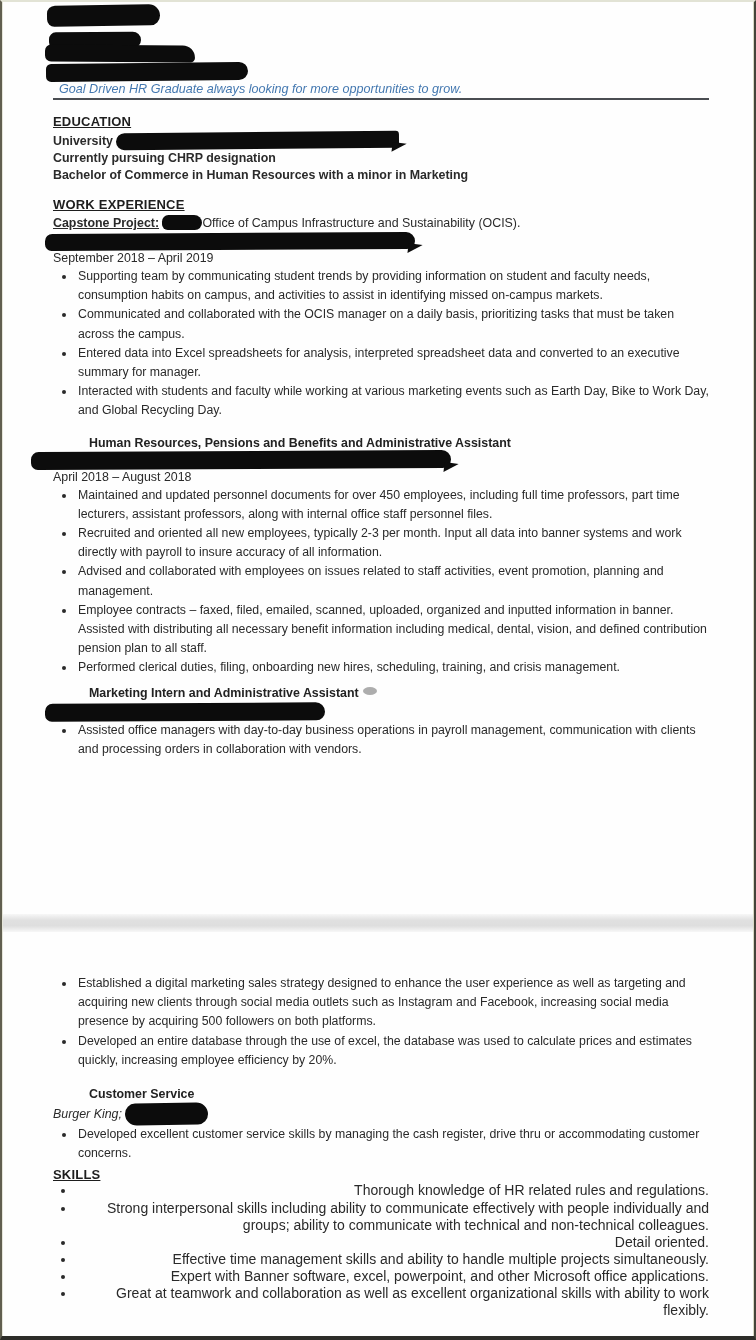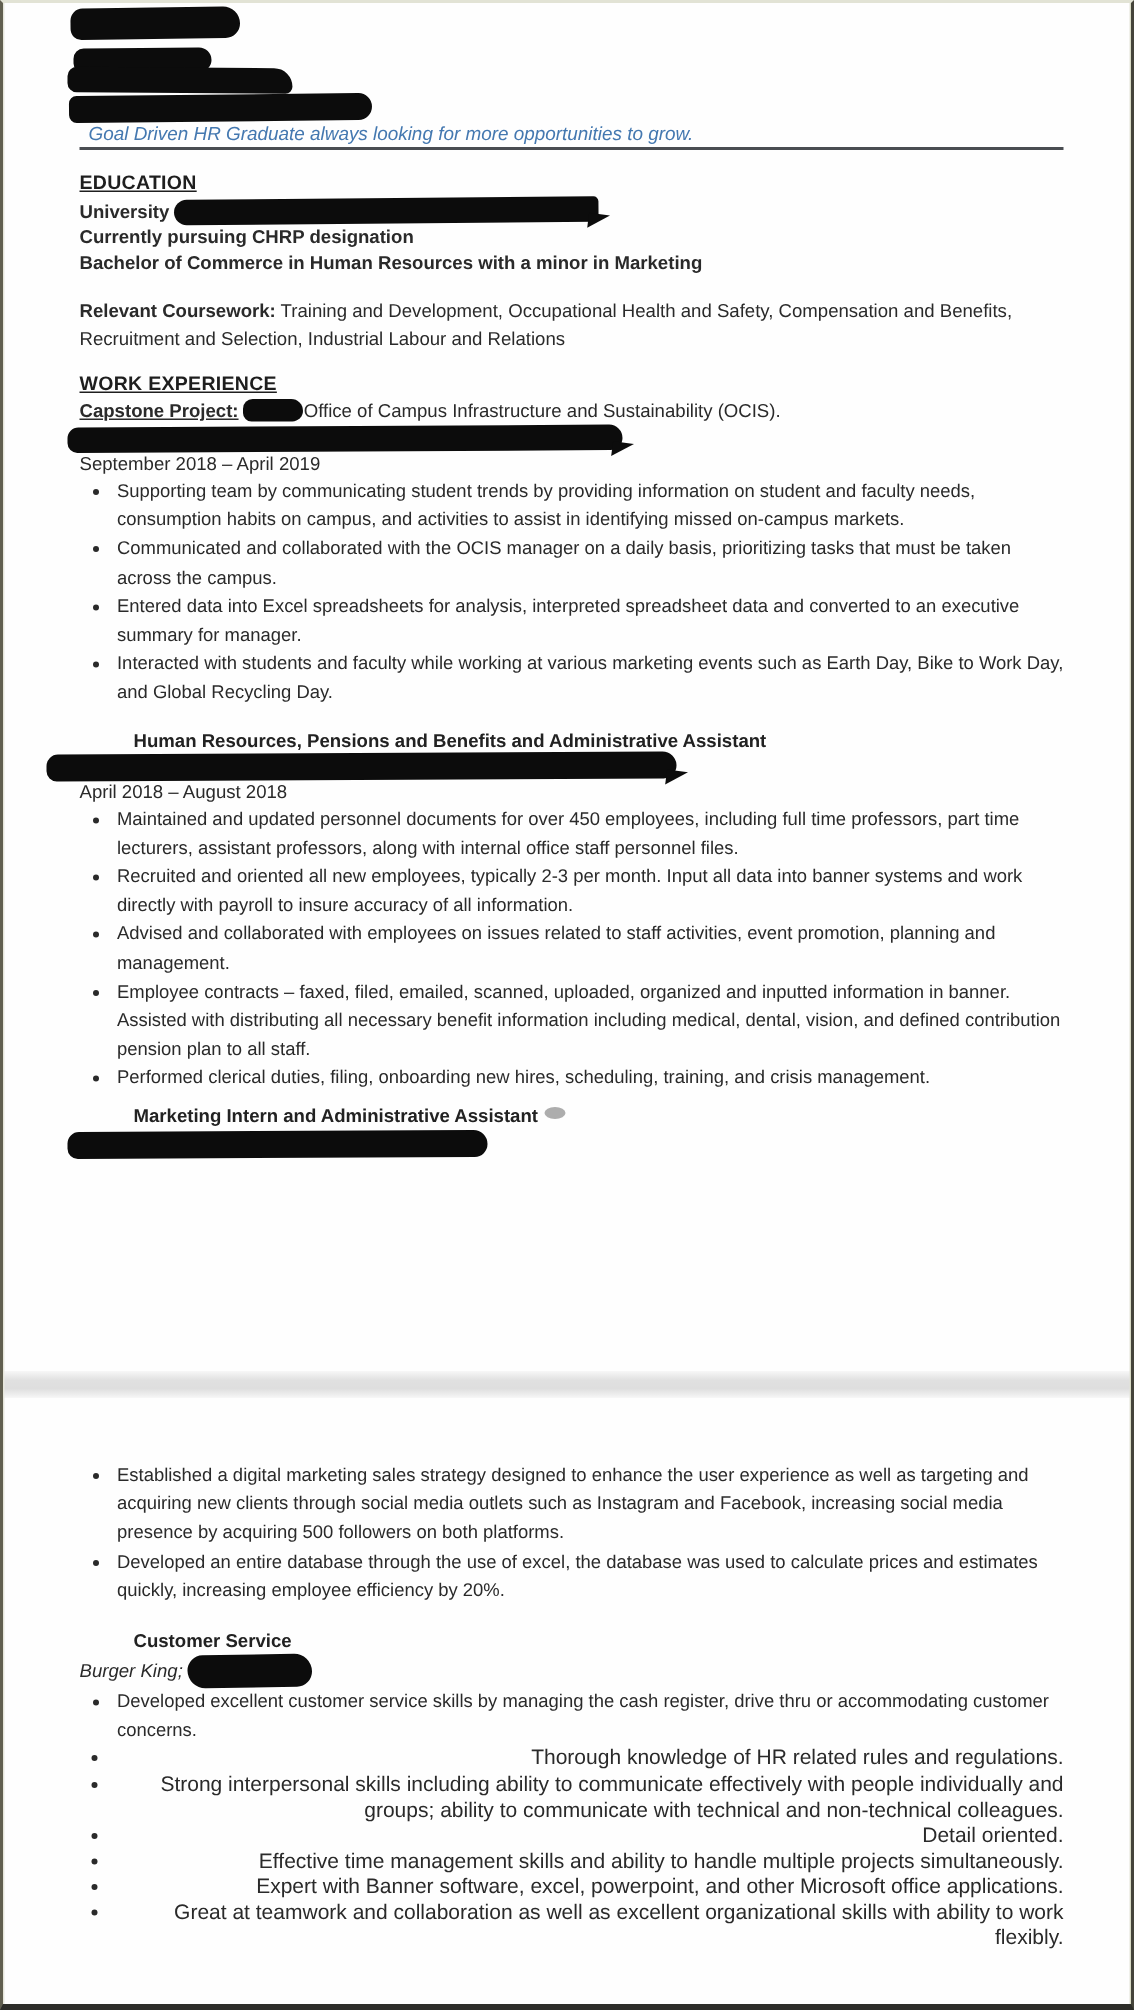--- a/index.html
+++ b/index.html
@@ -122,21 +122,20 @@
       <div class="content">
         <p class="tagline" style="color:#4478b0;">Goal Driven HR Graduate always looking for more opportunities to grow.</p>
         <div class="rule"></div>
 
         <p class="h2 mt-edu">EDUCATION</p>
 
         <p class="line17 mt-uni"><span class="b">University</span> <span class="redact redact-inline redact-university tail"></span></p>
         <p class="line17 b">Currently pursuing CHRP designation</p>
         <p class="line17 b">Bachelor of Commerce in Human Resources with a minor in Marketing</p>
 
-        <p class="line18 mt-course"><span class="b">Relevant Coursework:</span> <span>Training and Development, Occupational Health and Safety, Compensation and Benefits, Recruitment and Selection, Industrial Labour and Relations</span></p>
 
         <p class="h2 mt-workhead">WORK EXPERIENCE</p>
 
         <p class="line17 mt-captitle"><span class="b" style="text-decoration:underline;">Capstone Project:</span> <span class="redact redact-inline redact-capstone-inline"></span><span>Office of Campus Infrastructure and Sustainability (OCIS).</span></p>
         <div class="redact redact-block redact-capstone-line tail"></div>
         <p class="line17">September 2018 – April 2019</p>
 
         <ul class="bullets mt-ul1">
           <li>Supporting team by communicating student trends by providing information on student and faculty needs, consumption habits on campus, and activities to assist in identifying missed on-campus markets.</li>
           <li>Communicated and collaborated with the OCIS manager on a daily basis, prioritizing tasks that must be taken across the campus.</li>
@@ -152,40 +151,44 @@
           <li>Maintained and updated personnel documents for over 450 employees, including full time professors, part time lecturers, assistant professors, along with internal office staff personnel files.</li>
           <li>Recruited and oriented all new employees, typically 2-3 per month. Input all data into banner systems and work directly with payroll to insure accuracy of all information.</li>
           <li>Advised and collaborated with employees on issues related to staff activities, event promotion, planning and management.</li>
           <li>Employee contracts – faxed, filed, emailed, scanned, uploaded, organized and inputted information in banner. Assisted with distributing all necessary benefit information including medical, dental, vision, and defined contribution pension plan to all staff.</li>
           <li>Performed clerical duties, filing, onboarding new hires, scheduling, training, and crisis management.</li>
         </ul>
 
         <p class="title-line mt-mkttitle"><span>Marketing Intern and Administrative Assistant</span><span class="smudge"></span></p>
         <div class="redact redact-block redact-mkt-line"></div>
 
+        <ul class="bullets mt-ul3">
+          <li>Assisted office managers with day-to-day business operations in payroll management, communication with clients and processing orders in collaboration with vendors.</li>
+        </ul>
       </div>
     </div>
 
     <div class="page-gap"></div>
 
     <div class="page page2">
       <div class="content pt-page2">
 
         <ul class="bullets">
           <li>Established a digital marketing sales strategy designed to enhance the user experience as well as targeting and acquiring new clients through social media outlets such as Instagram and Facebook, increasing social media presence by acquiring 500 followers on both platforms.</li>
           <li>Developed an entire database through the use of excel, the database was used to calculate prices and estimates quickly, increasing employee efficiency by 20%.</li>
         </ul>
 
         <p class="title-line mt-cstitle">Customer Service</p>
         <p class="cs-lines"><span class="i">Burger King;</span> <span class="redact redact-inline redact-burger"></span></p>
 
         <ul class="bullets mt-ul4">
           <li>Developed excellent customer service skills by managing the cash register, drive thru or accommodating customer concerns.</li>
         </ul>
 
+        <p class="h2 mt-skills">SKILLS</p>
 
         <ul class="bullets skills mt-ul5">
           <li>Thorough knowledge of HR related rules and regulations.</li>
           <li>Strong interpersonal skills including ability to communicate effectively with people individually and groups; ability to communicate with technical and non-technical colleagues.</li>
           <li>Detail oriented.</li>
           <li>Effective time management skills and ability to handle multiple projects simultaneously.</li>
           <li>Expert with Banner software, excel, powerpoint, and other Microsoft office applications.</li>
           <li>Great at teamwork and collaboration as well as excellent organizational skills with ability to work flexibly.</li>
         </ul>
 

